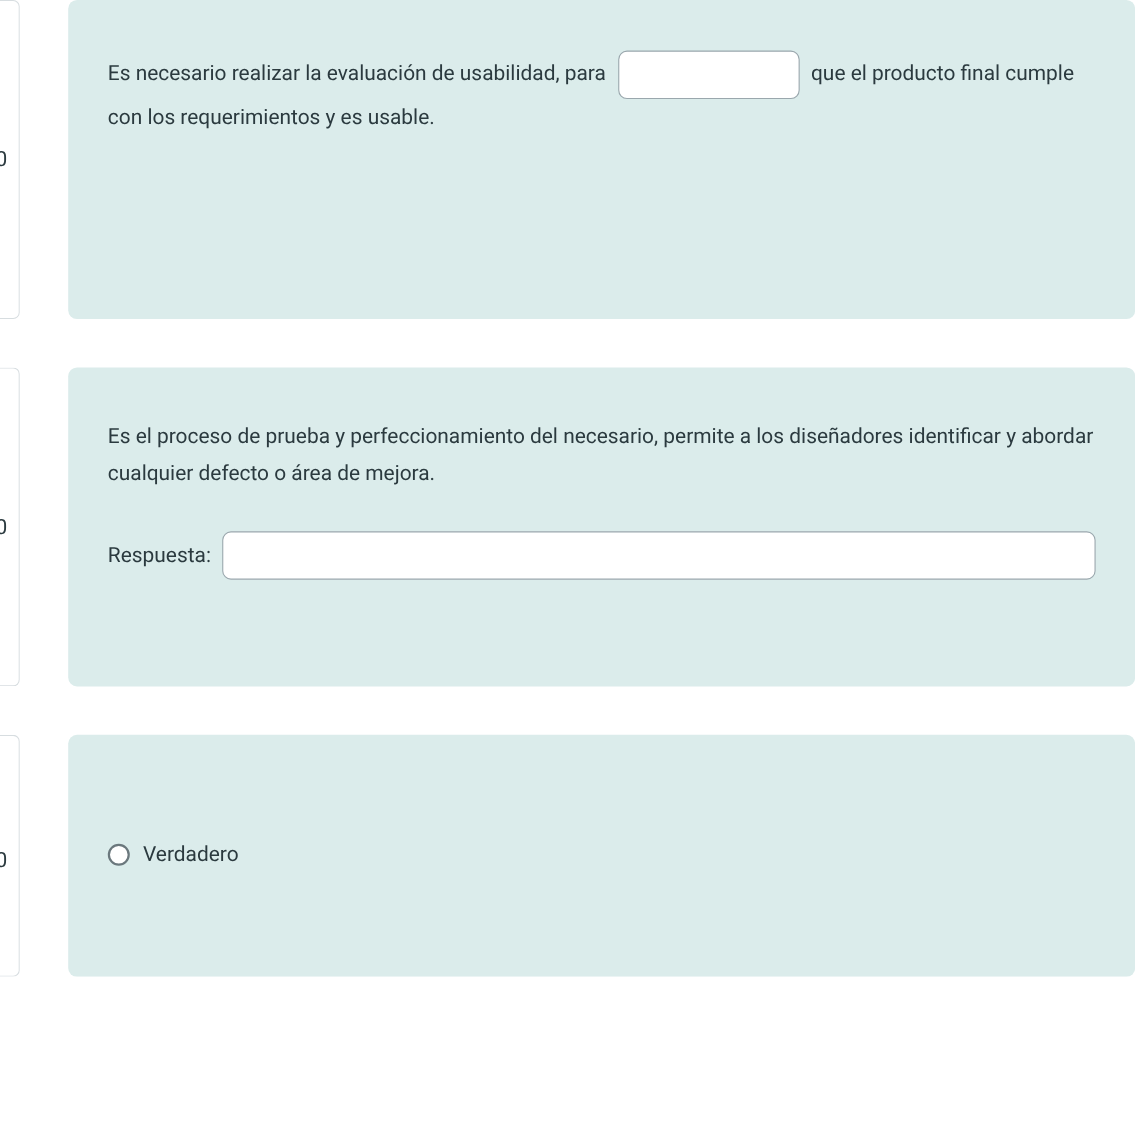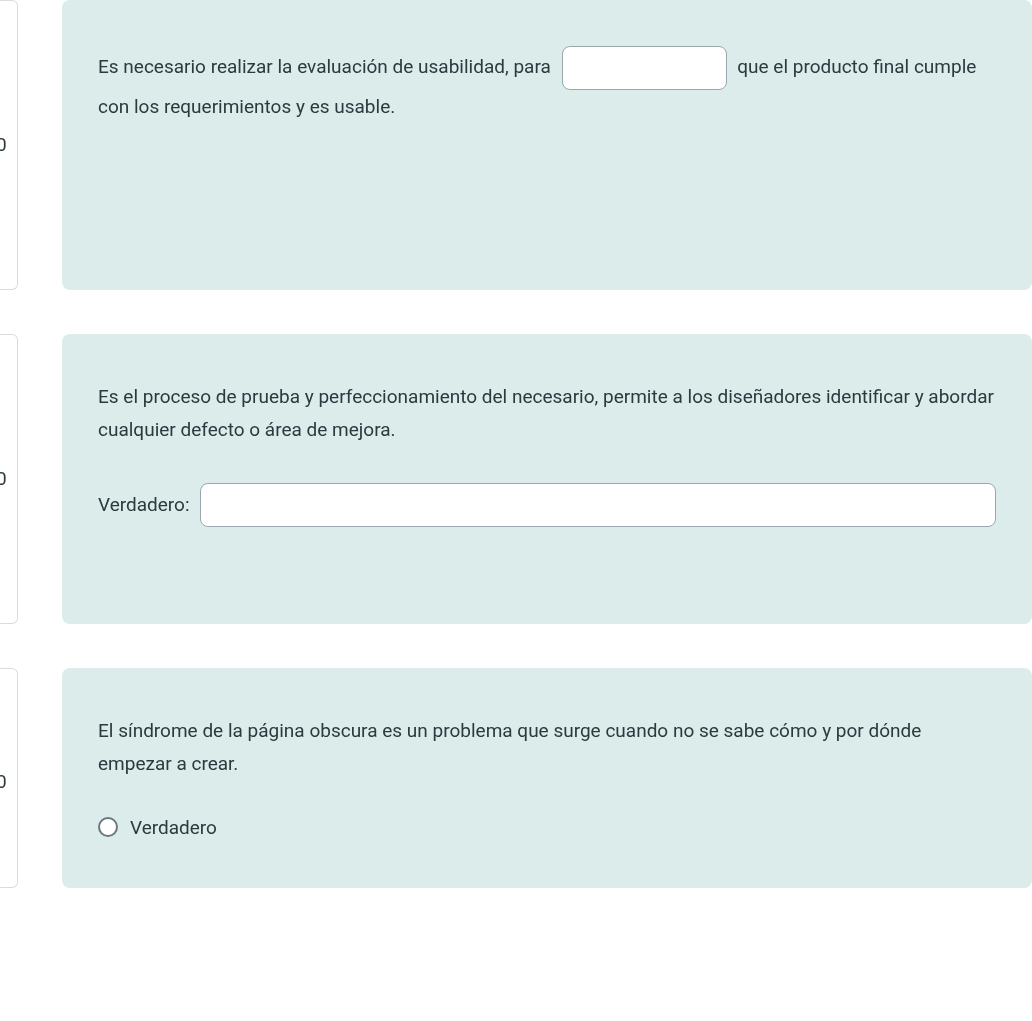--- a/index.html
+++ b/index.html
@@ -76,21 +76,21 @@
     .answer-input {
       flex: 1;
       height: 44px;
       border: 1px solid #9aa7ad;
       border-radius: 8px;
       background: #ffffff;
       font-size: 18px;
       padding: 6px 10px;
     }
     .options {
-      margin-top: 30px;
+      margin-top: 46px;
       display: flex;
       flex-direction: column;
       gap: 14px;
     }
     .option {
       display: flex;
       align-items: center;
       gap: 12px;
       cursor: pointer;
     }
@@ -125,32 +125,31 @@
     </div>
   </div>
 
   <div class="row">
     <div class="sidebar-stub">
       <span class="digit">0</span>
     </div>
     <div class="question-card">
       <p class="prompt">Es el proceso de prueba y perfeccionamiento del necesario, permite a los diseñadores identificar y abordar cualquier defecto o área de mejora.</p>
       <div class="answer-row">
-        <span class="answer-label">Verdadero:</span>
+        <span class="answer-label">Respuesta:</span>
         <input type="text" class="answer-input" style="">
       </div>
     </div>
   </div>
 
   <div class="row">
     <div class="sidebar-stub">
       <span class="digit">0</span>
     </div>
     <div class="question-card" style="min-height:auto;">
-      <p class="prompt">El síndrome de la página obscura es un problema que surge cuando no se sabe cómo y por dónde empezar a crear.</p>
       <div class="options">
         <label class="option">
           <span class="radio"></span>
           <span class="option-label">Verdadero</span>
         </label>
       </div>
     </div>
   </div>
 
 </div>

